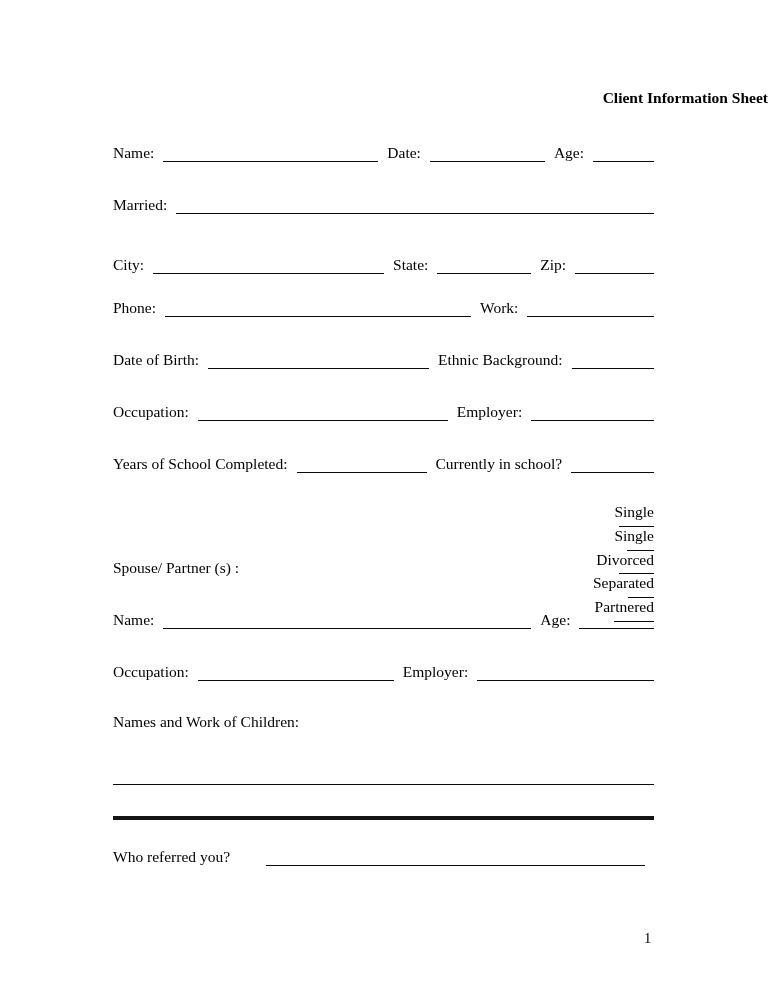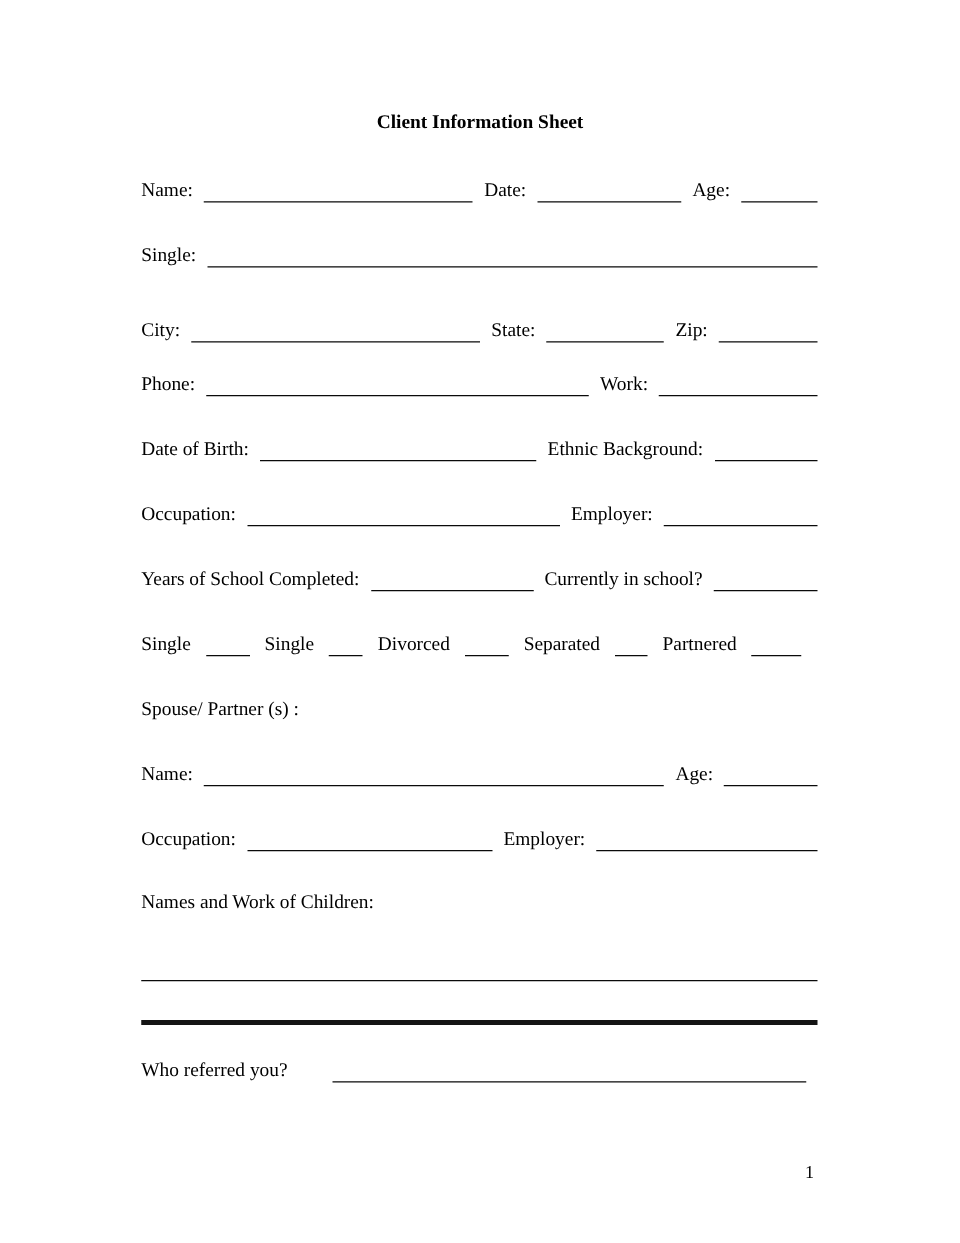--- a/index.html
+++ b/index.html
@@ -6,21 +6,21 @@
   .page{
     position:relative;
     width:768px;height:994px;
     background:#ffffff;
     font-family:"Liberation Serif","DejaVu Serif",serif;
     color:#000000;
     overflow:hidden;
   }
   .title{
     position:absolute;top:89px;left:0;width:768px;
-    text-align:center;
+    text-align:right;
     font-weight:bold;font-size:15.5px;line-height:1.1;
   }
   .row{
     position:absolute;left:113px;width:541px;height:22px;
     display:flex;align-items:flex-end;column-gap:9px;
   }
   .lbl{
     font-weight:normal;font-size:15.5px;line-height:1.15;
     white-space:nowrap;
   }
@@ -31,40 +31,40 @@
   }
   .grow{flex:1 1 auto;}
   .rule{
     position:absolute;left:113px;width:541px;height:4px;
     background:#141414;
   }
   .pagenum{
     position:absolute;top:931px;left:644px;
     font-size:14.5px;line-height:1.1;
   }
-  .marital-row{column-gap:12px;}
+  .marital-row{column-gap:12px;flex-direction:column;}
 </style>
 </head>
 <body>
 
 <div class="page">
 
   <div class="title">Client Information Sheet</div>
 
   <div class="row" style="top:140px;">
     <span class="lbl">Name:</span>
     <span class="blank" style="width:215px;"></span>
     <span class="lbl">Date:</span>
     <span class="blank" style="width:115px;"></span>
     <span class="lbl">Age:</span>
     <span class="blank grow"></span>
   </div>
 
   <div class="row" style="top:192px;">
-    <span class="lbl">Single:</span>
+    <span class="lbl">Married:</span>
     <span class="blank grow"></span>
   </div>
 
   <div class="row" style="top:252px;">
     <span class="lbl">City:</span>
     <span class="blank" style="width:231px;"></span>
     <span class="lbl">State:</span>
     <span class="blank" style="width:94px;"></span>
     <span class="lbl">Zip:</span>
     <span class="blank grow"></span>

